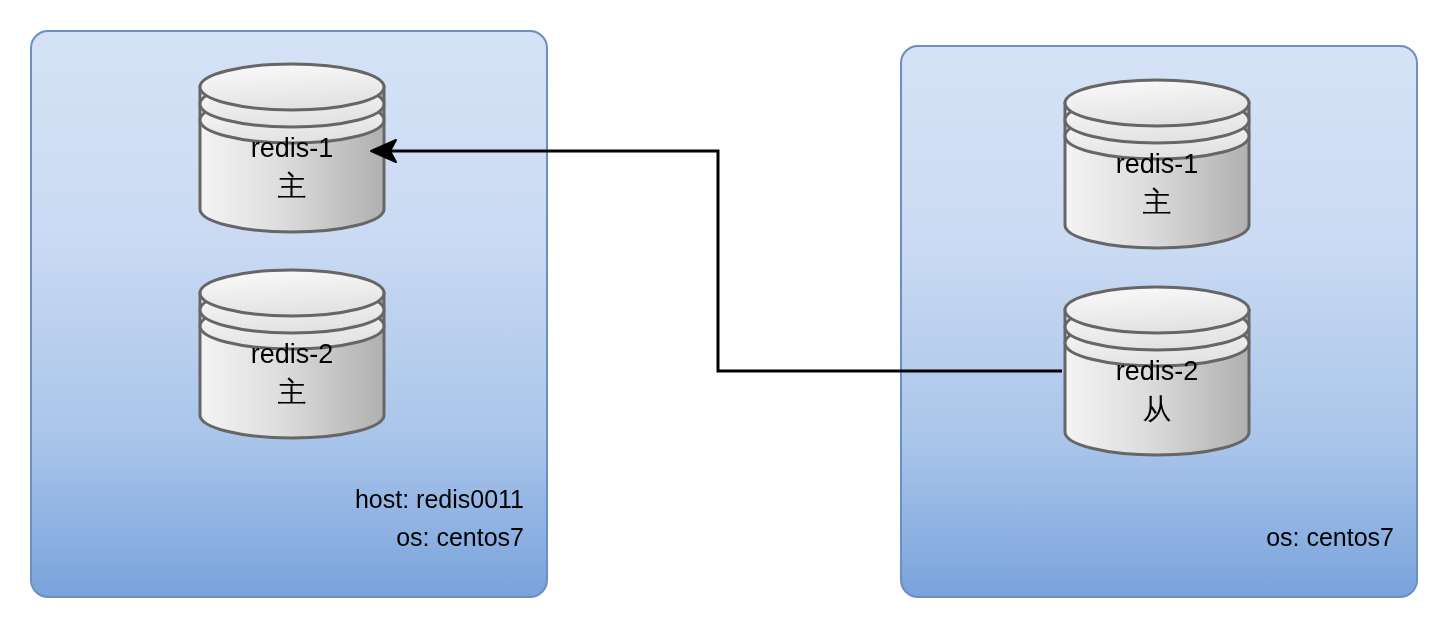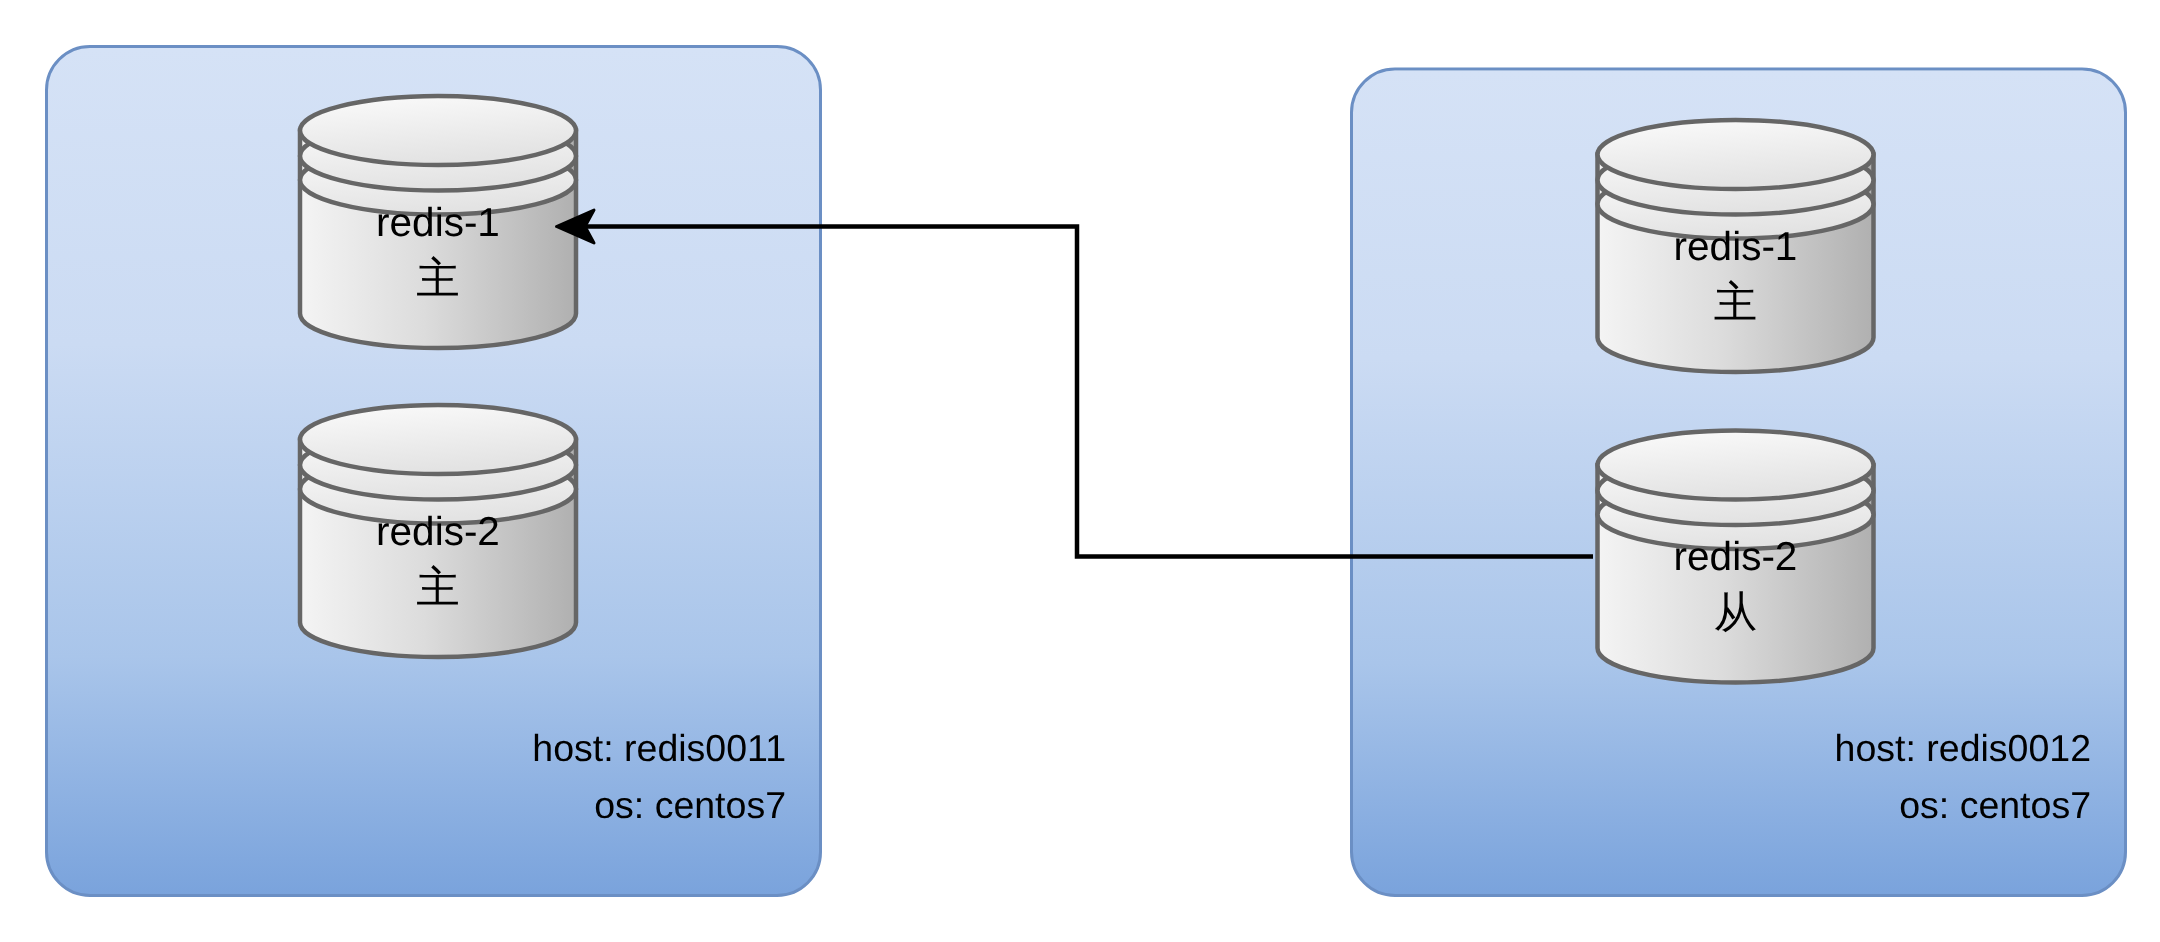--- a/index.html
+++ b/index.html
@@ -17,21 +17,21 @@
   #canvas {
     position: relative;
     width: 1440px;
     height: 628px;
     background: #ffffff;
   }
 
   
   .host-box {
     position: absolute;
-    border-radius: 30px;
+    border-radius: 18px;
     border: 2px solid #6B8FC4;
     box-sizing: border-box;
     background-image: linear-gradient(to bottom, #D5E2F6 0%, #CBDBF3 35%, #A9C5EA 72%, #7AA3DC 100%);
   }
   #host-left  { left: 30px;  top: 30px; width: 518px; height: 568px; }
   #host-right { left: 900px; top: 45px; width: 518px; height: 553px; }
 
   .host-meta {
     position: absolute;
     right: 22px;
@@ -93,21 +93,20 @@
 
   <div id="host-left" class="host-box">
     <div class="host-meta">
       <div>host: redis0011</div>
       <div>os: centos7</div>
     </div>
   </div>
 
   <div id="host-right" class="host-box">
     <div class="host-meta">
-      <div>host: redis0012</div>
       <div>os: centos7</div>
     </div>
   </div>
 
   <div id="cyl-l1" class="cyl">
     <svg viewBox="0 0 190 172" xmlns="http://www.w3.org/2000/svg">
       <defs>
         <linearGradient id="gBody1" x1="0" y1="0" x2="1" y2="0">
           <stop offset="0%" stop-color="#F4F4F4"></stop>
           <stop offset="45%" stop-color="#DCDCDC"></stop>

